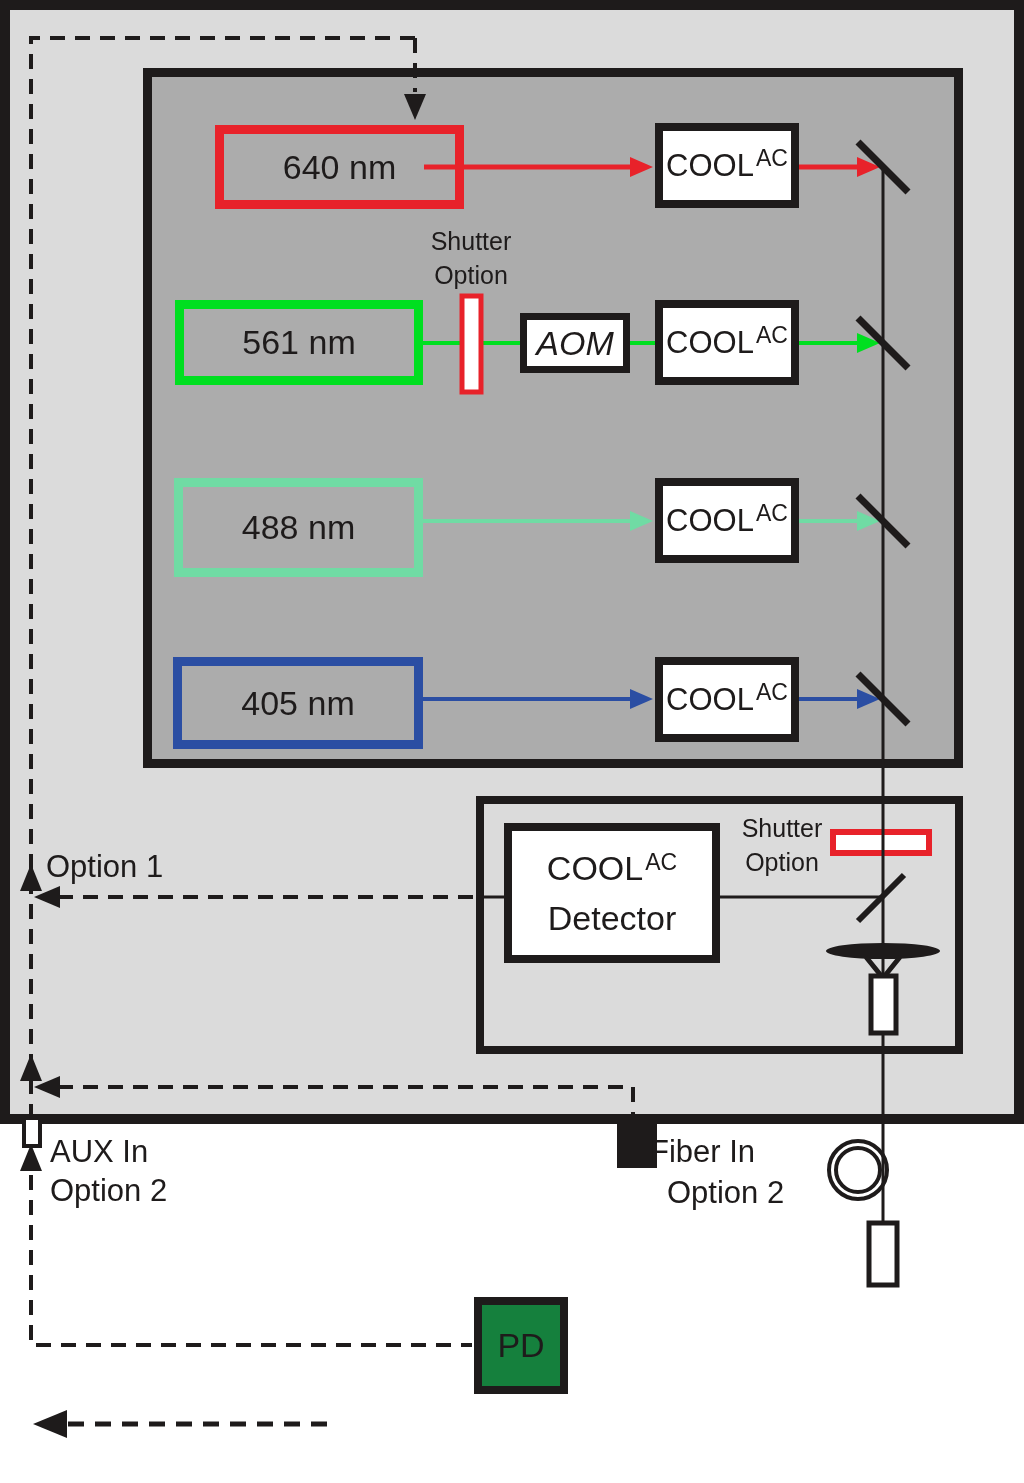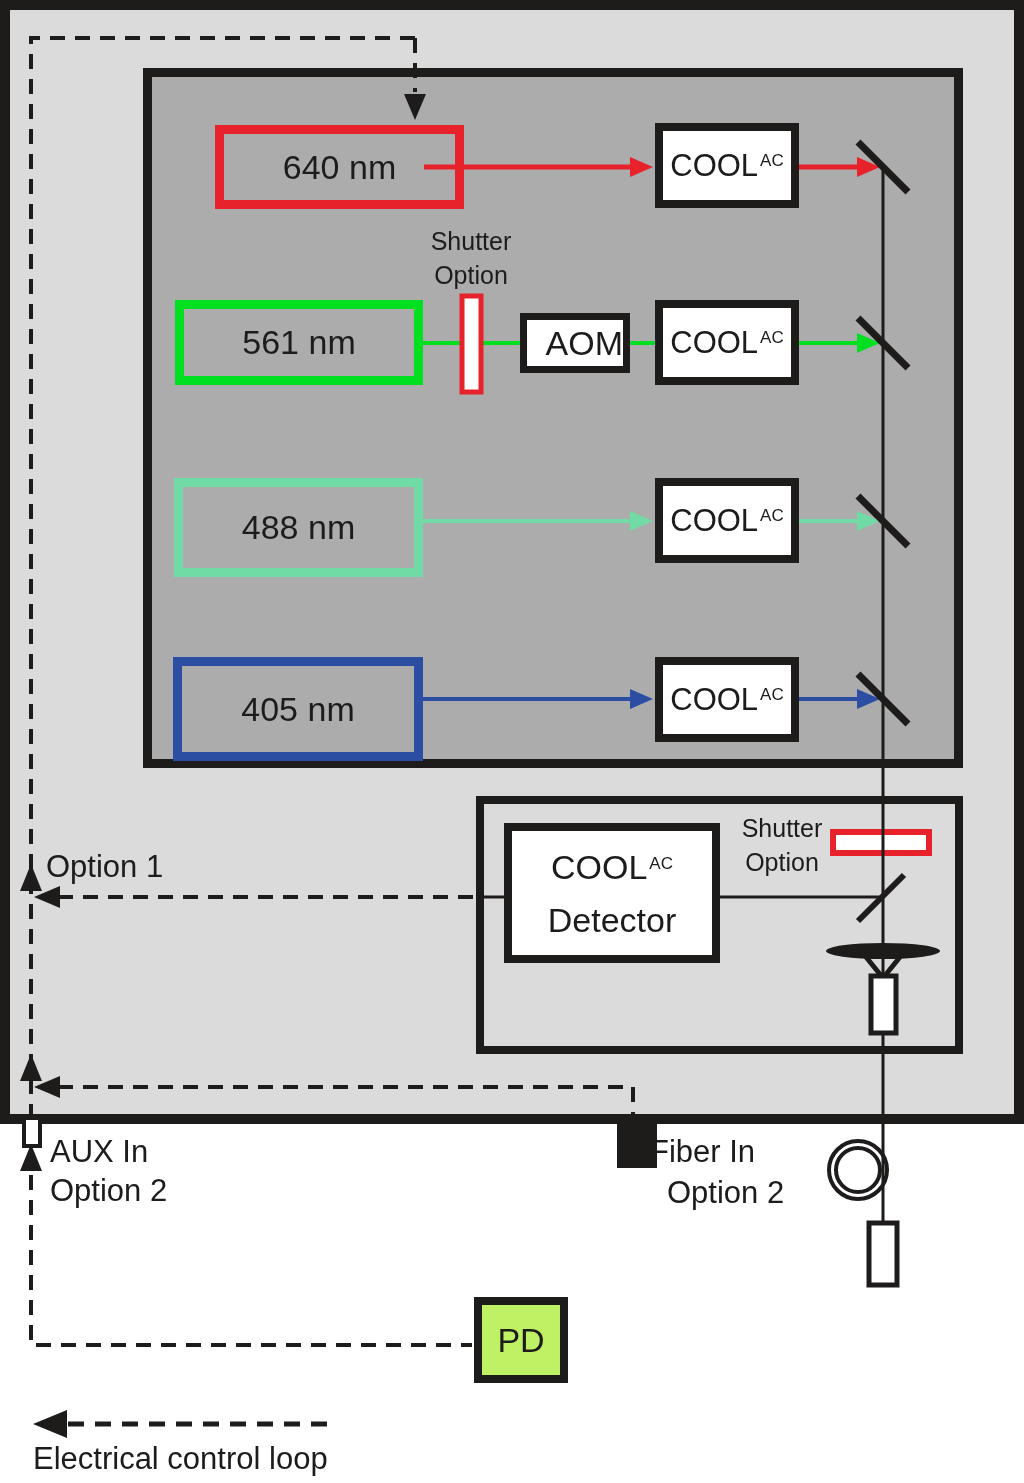--- a/index.html
+++ b/index.html
@@ -22,29 +22,29 @@
   #outer-enclosure{left:0;top:0;width:1024px;height:1124px;background:var(--outer-fill);border:10px solid var(--ink);z-index:1;}
   #inner-box{left:143px;top:68px;width:820px;height:700px;background:var(--inner-fill);border:9px solid var(--ink);z-index:1;}
   #detector-enclosure{left:476px;top:796px;width:487px;height:258px;background:var(--outer-fill);border:8px solid var(--ink);z-index:1;}
   
   #wires{position:absolute;left:0;top:0;z-index:2;pointer-events:none;}
   
   .laser-box{z-index:3;display:flex;align-items:center;justify-content:center;font-size:34px;}
   #laser-640{left:175px;top:125px;width:249px;height:84px;border:9px solid var(--red);margin-left:40px;}
   #laser-561{left:175px;top:300px;width:248px;height:85px;border:9px solid var(--green);}
   #laser-488{left:174px;top:478px;width:249px;height:99px;border:9px solid var(--mint);}
-  #laser-405{left:173px;top:657px;width:250px;height:104px;border:9px solid var(--blue);}
+  #laser-405{left:173px;top:657px;width:250px;height:92px;border:9px solid var(--blue);}
   .cool-box{left:655px;width:144px;height:85px;border:8px solid var(--ink);background:#ffffff;z-index:3;
             display:flex;align-items:center;justify-content:center;font-size:31px;}
-  .sup{font-size:17px;position:relative;top:-10px;margin-left:2px;}
+  .sup{font-size:23px;position:relative;top:-10px;margin-left:2px;}
   #aom-box{left:520px;top:313px;width:110px;height:60px;border:7px solid var(--ink);background:#ffffff;z-index:3;
-           display:flex;align-items:center;justify-content:flex-end;font-size:34px;}
+           display:flex;align-items:center;justify-content:center;font-size:34px;font-style:italic;}
   #detector-box{left:504px;top:823px;width:216px;height:140px;border:8px solid var(--ink);background:#ffffff;z-index:3;
                 display:flex;flex-direction:column;align-items:center;justify-content:center;font-size:34px;line-height:46px;}
-  #pd-box{left:474px;top:1297px;width:94px;height:86px;border:8px solid var(--ink);background:#bef264;z-index:3;
+  #pd-box{left:474px;top:1297px;width:94px;height:97px;border:8px solid var(--ink);background:#15803d;z-index:3;
           display:flex;align-items:center;justify-content:center;font-size:34px;}
   
   .lbl{z-index:3;font-size:31px;white-space:nowrap;}
   .shutter-lbl{z-index:3;font-size:25px;line-height:34px;text-align:center;width:140px;}
   #shutter-lbl-1{left:401px;top:224px;}
   #shutter-lbl-2{left:712px;top:811px;}
   #option1-lbl{left:46px;top:849px;}
   #aux-in-lbl{left:50px;top:1134px;}
   #aux-opt2-lbl{left:50px;top:1173px;}
   #fiber-in-lbl{left:650px;top:1134px;}
@@ -177,15 +177,14 @@
   </div>
   <div class="abs shutter-lbl" id="shutter-lbl-2">
     <div>Shutter</div>
     <div>Option</div>
   </div>
   <div class="abs lbl" id="option1-lbl">Option 1</div>
   <div class="abs lbl" id="aux-in-lbl">AUX In</div>
   <div class="abs lbl" id="aux-opt2-lbl">Option 2</div>
   <div class="abs lbl" id="fiber-in-lbl">Fiber In</div>
   <div class="abs lbl" id="fiber-opt2-lbl">Option 2</div>
-  <div class="abs lbl" id="legend-lbl">Electrical control loop</div>
 
 </div>
 
 </body></html>

